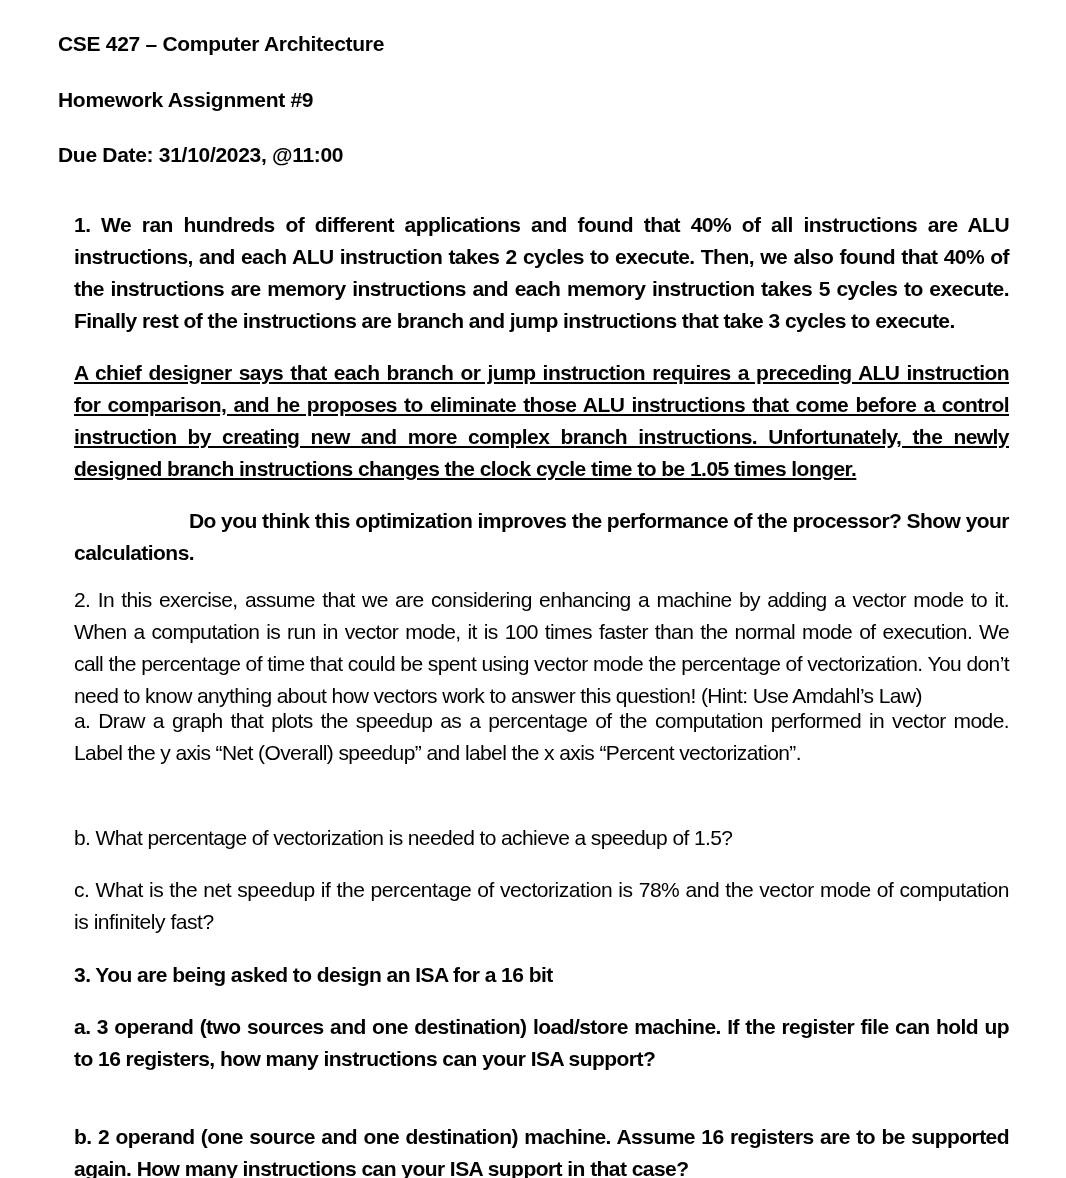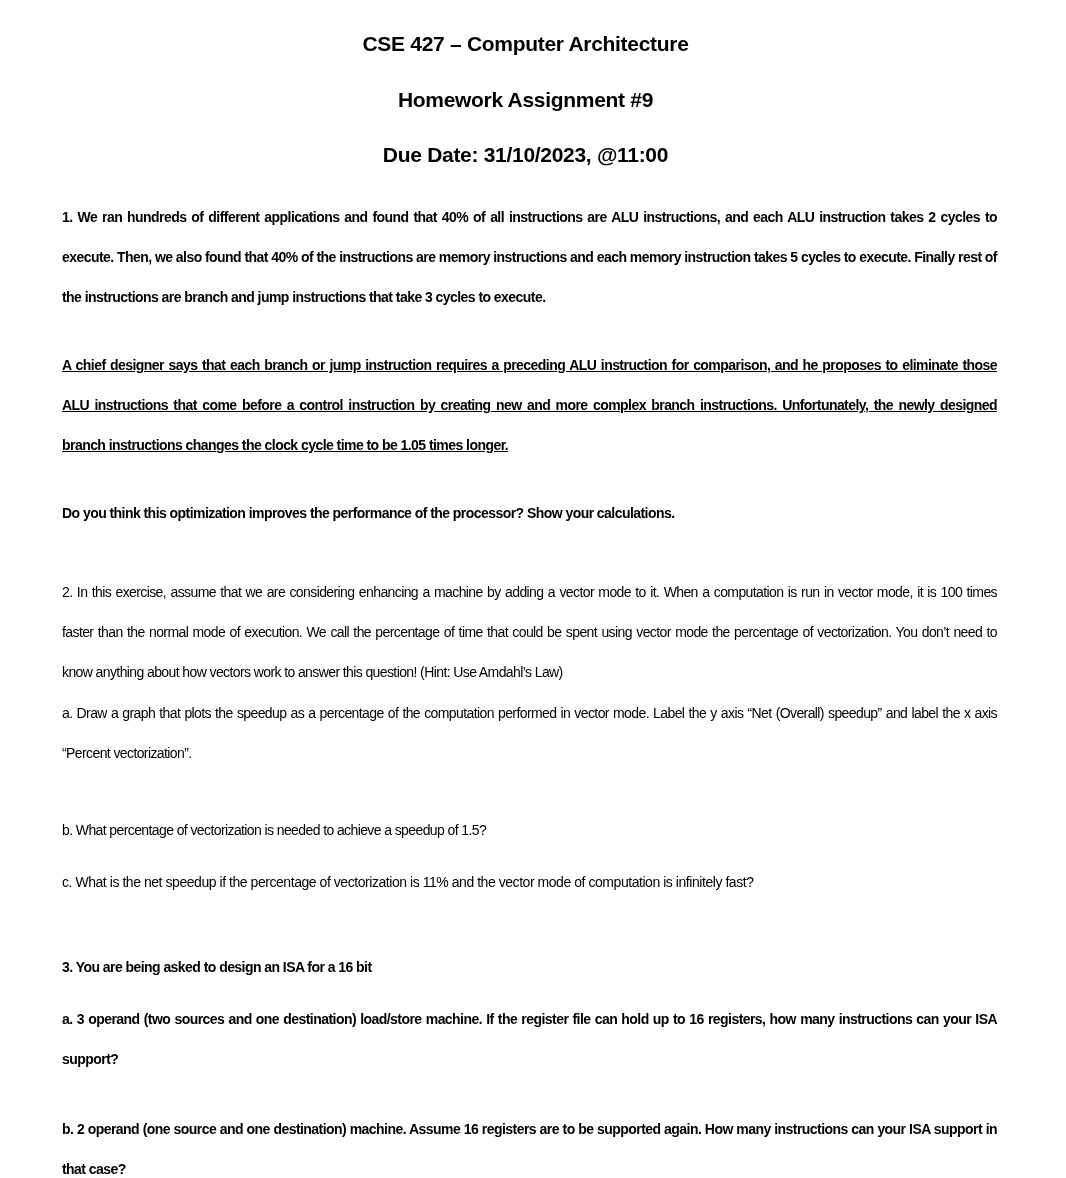--- a/index.html
+++ b/index.html
@@ -18,37 +18,37 @@
     .page {
       position: absolute;
       left: 58px;
       top: 0;
       width: 935px;
     }
     .title {
       position: absolute;
       left: 0;
       width: 935px;
-      text-align: center;
+      text-align: left;
       font-weight: bold;
       font-size: 21px;
       letter-spacing: -0.3px;
       line-height: 28px;
       margin: 0;
     }
     .t1 { top: 30px; }
     .t2 { top: 86px; }
     .t3 { top: 141px; }
     .para {
       position: absolute;
       left: 0;
       width: 935px;
-      margin: 4px;
-      font-size: 14px;
-      line-height: 40px;
+      margin: 16px;
+      font-size: 21px;
+      line-height: 32px;
       letter-spacing: -0.45px;
       text-align: justify;
       text-align-last: left;
     }
     .bold { font-weight: bold; letter-spacing: -0.55px; }
     .p1 { top: 193px; }
     .p2 { top: 341px; text-decoration: underline; }
     .p3 { top: 489px; }
     .p4 { top: 568px; letter-spacing: -0.6px; }
     .p5 { top: 689px; letter-spacing: -0.6px; }
@@ -67,18 +67,18 @@
   <h2 class="title t2">Homework Assignment #9</h2>
   <h2 class="title t3">Due Date: 31/10/2023, @11:00</h2>
 
   <p class="para bold p1">1. We ran hundreds of different applications and found that 40% of all instructions are ALU instructions, and each ALU instruction takes 2 cycles to execute. Then, we also found that 40% of the instructions are memory instructions and each memory instruction takes 5 cycles to execute. Finally rest of the instructions are branch and jump instructions that take 3 cycles to execute.</p>
   <p class="para bold p2">A chief designer says that each branch or jump instruction requires a preceding ALU instruction for comparison, and he proposes to eliminate those ALU instructions that come before a control instruction by creating new and more complex branch instructions. Unfortunately, the newly designed branch instructions changes the clock cycle time to be 1.05 times longer.</p>
   <p class="para bold p3 nojust">Do you think this optimization improves the performance of the processor? Show your calculations.</p>
 
   <p class="para p4">2. In this exercise, assume that we are considering enhancing a machine by adding a vector mode to it. When a computation is run in vector mode, it is 100 times faster than the normal mode of execution. We call the percentage of time that could be spent using vector mode the percentage of vectorization. You don’t need to know anything about how vectors work to answer this question! (Hint: Use Amdahl’s Law)</p>
   <p class="para p5">a. Draw a graph that plots the speedup as a percentage of the computation performed in vector mode. Label the y axis “Net (Overall) speedup” and label the x axis “Percent vectorization”.</p>
   <p class="para p6 nojust">b. What percentage of vectorization is needed to achieve a speedup of 1.5?</p>
-  <p class="para p7">c. What is the net speedup if the percentage of vectorization is 11% and the vector mode of computation is infinitely fast?</p>
+  <p class="para p7">c. What is the net speedup if the percentage of vectorization is 78% and the vector mode of computation is infinitely fast?</p>
 
   <p class="para bold p8 nojust">3. You are being asked to design an ISA for a 16 bit</p>
   <p class="para bold p9">a. 3 operand (two sources and one destination) load/store machine. If the register file can hold up to 16 registers, how many instructions can your ISA support?</p>
   <p class="para bold p10">b. 2 operand (one source and one destination) machine. Assume 16 registers are to be supported again. How many instructions can your ISA support in that case?</p>
 </div>
 
 </body></html>

